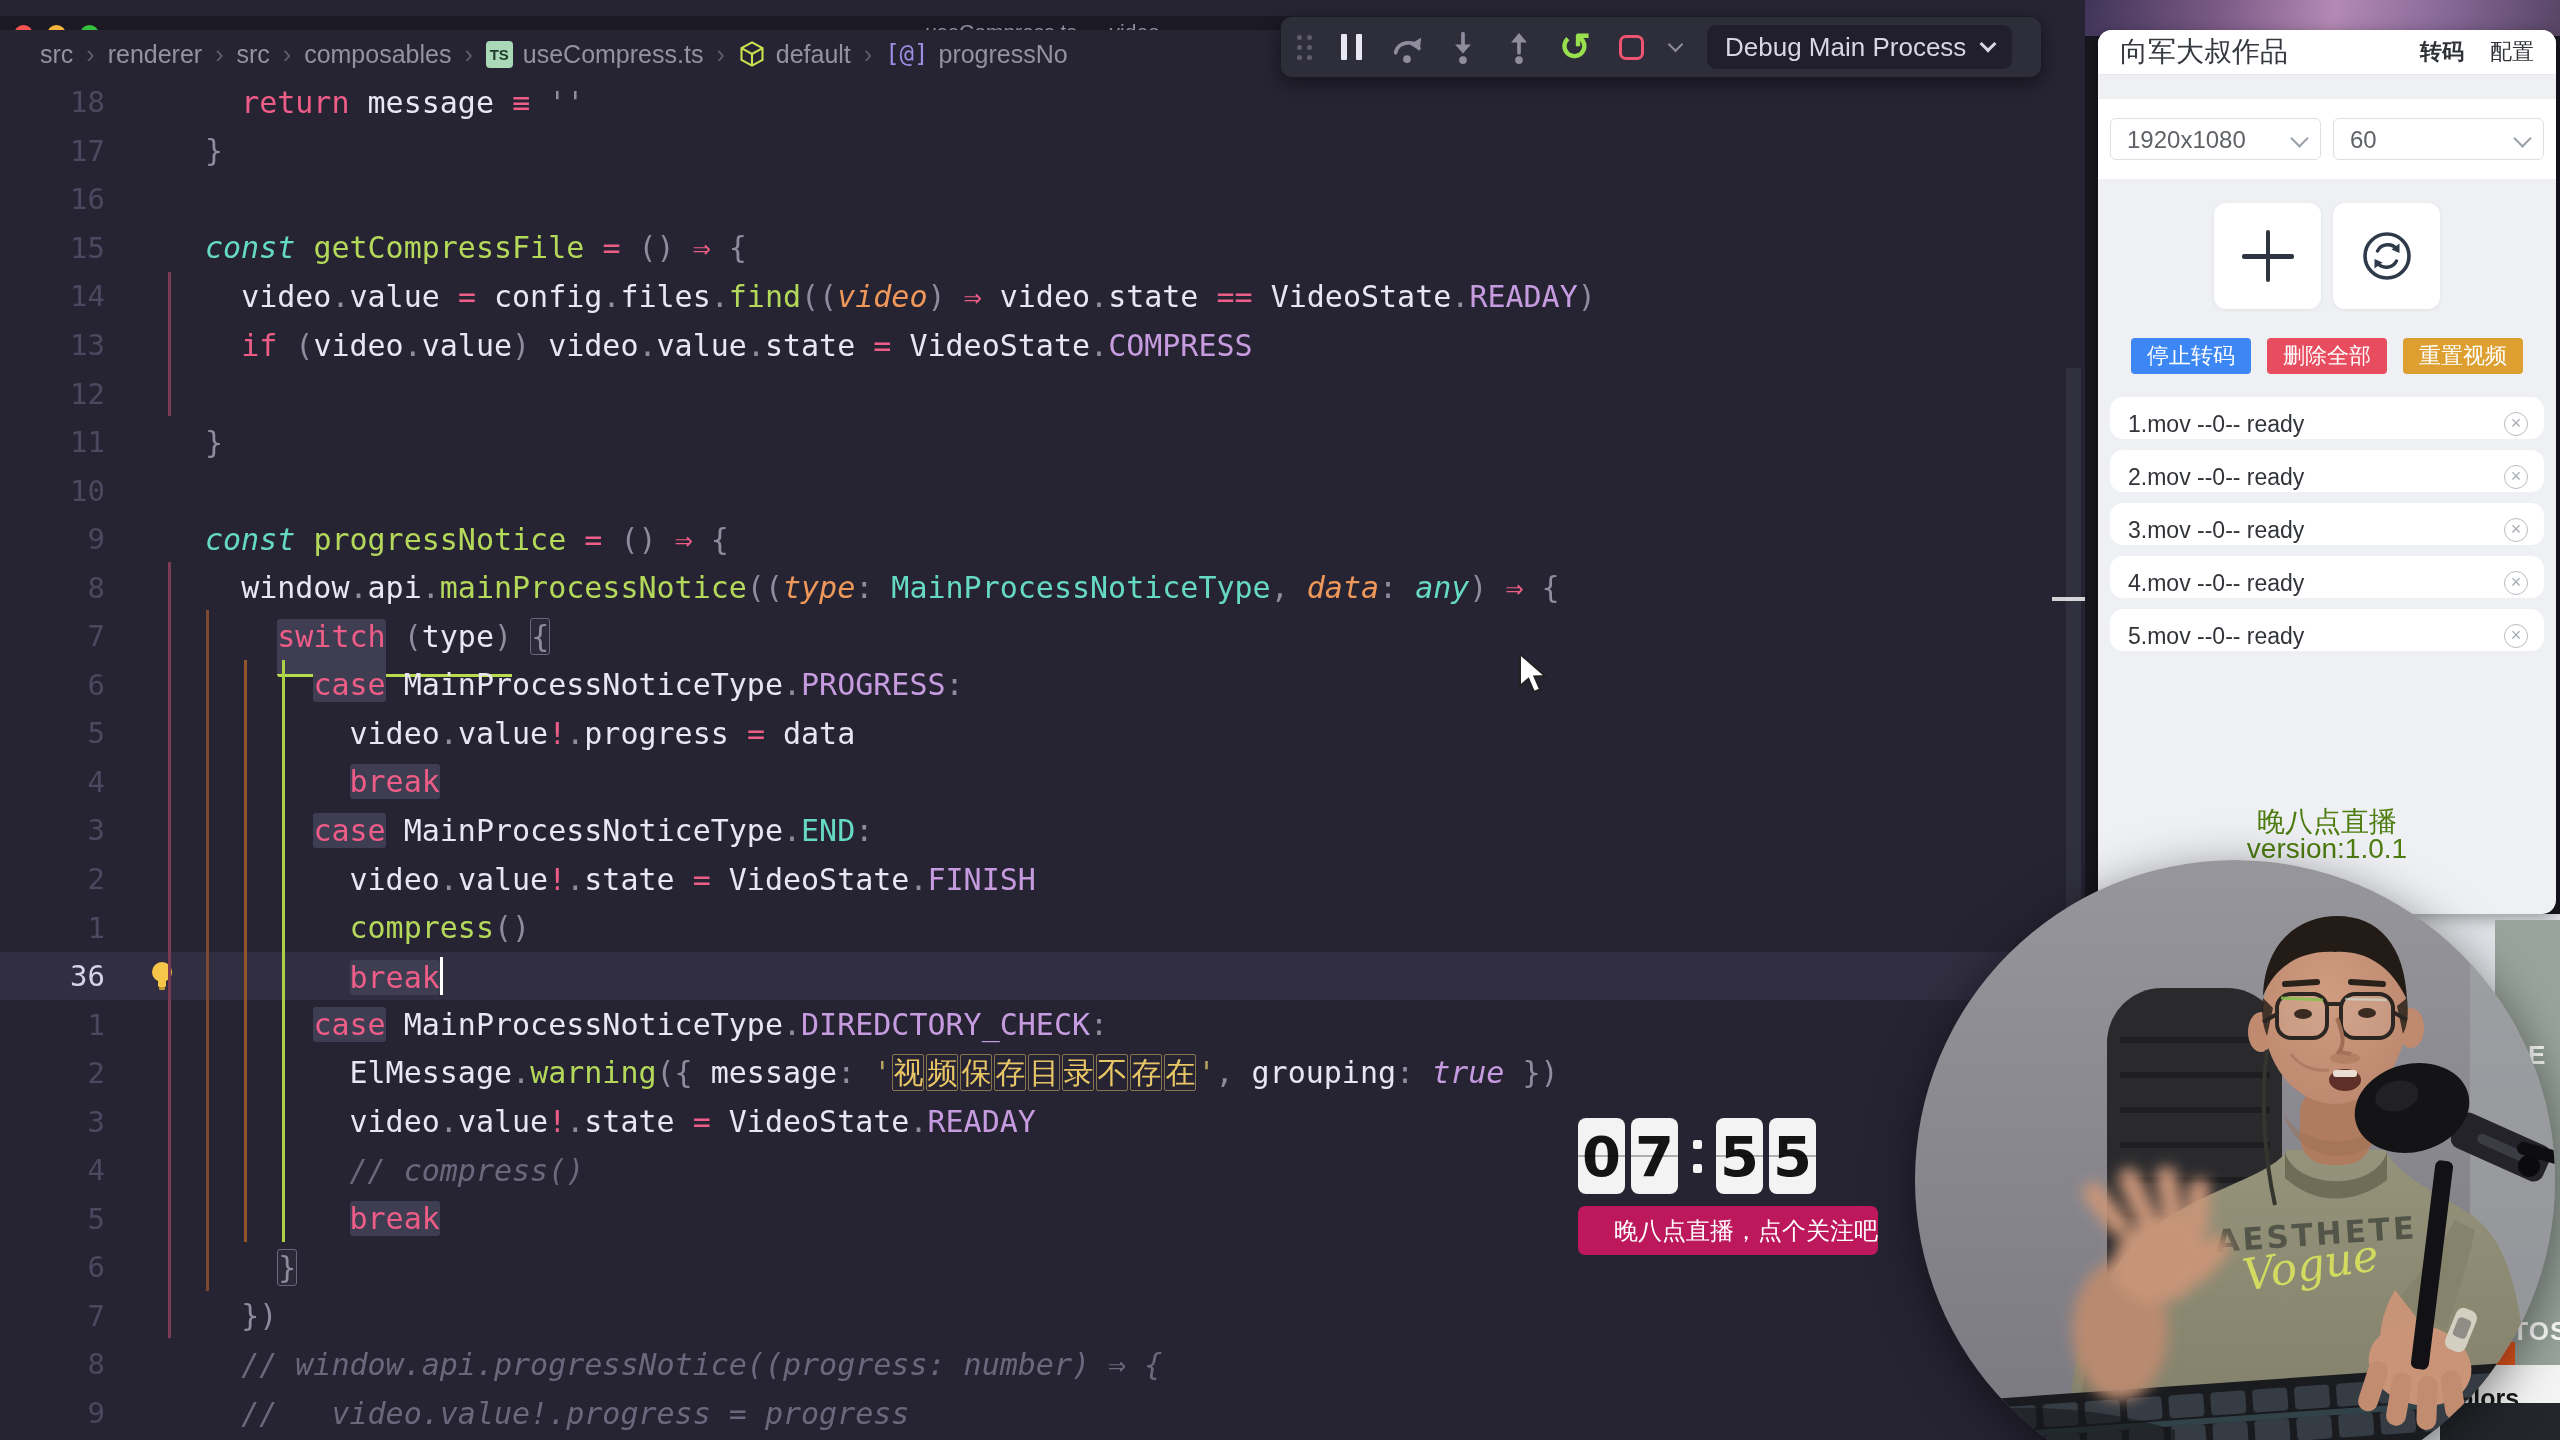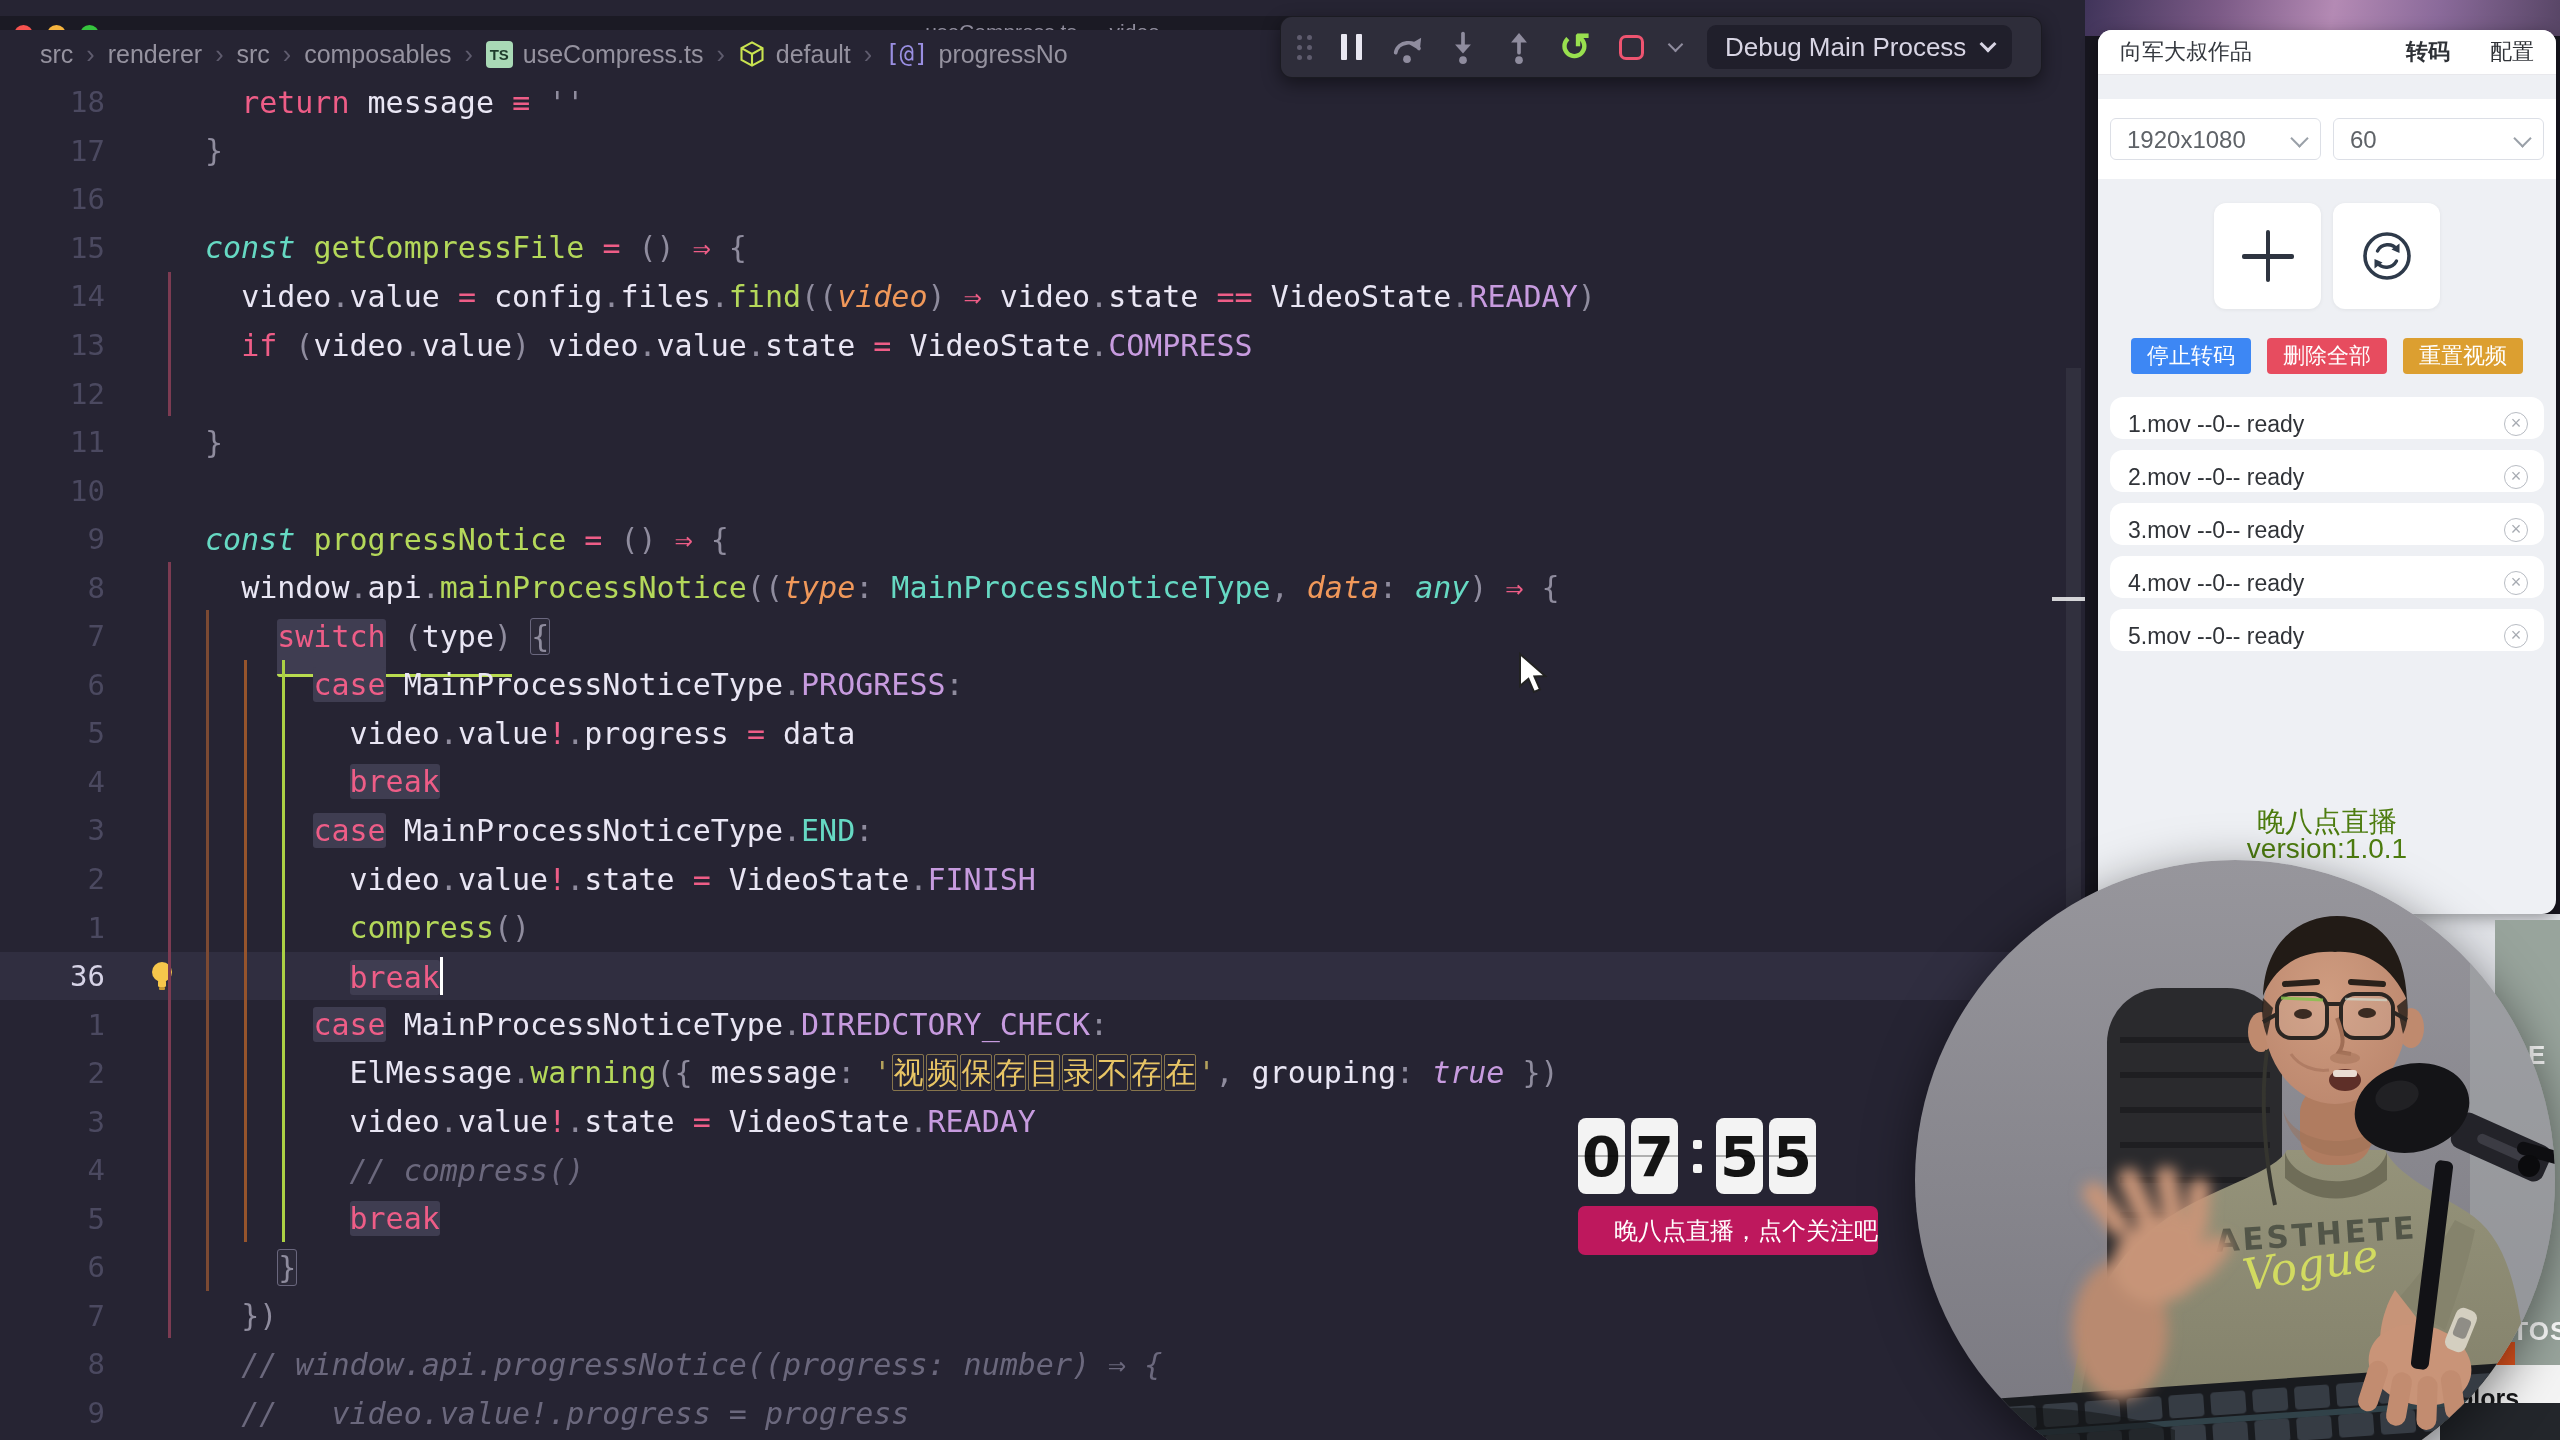--- a/index.html
+++ b/index.html
@@ -56,22 +56,22 @@
   #dbgdrop{display:flex;align-items:center;gap:16px;background:#201f2b;border-radius:9px;height:44px;padding:0 18px;margin-left:4px}
   #dbgdrop span{color:#d8d5e4;font-size:26px}
   .chev-w{width:12px;height:12px;border-right:3px solid #d8d5e4;border-bottom:3px solid #d8d5e4;transform:rotate(45deg);margin-top:-6px}
 
   
   #right-bg{position:absolute;left:2085px;top:0;width:475px;height:1440px;background:#17161f;z-index:2}
   #wallpaper{position:absolute;left:2085px;top:0;width:475px;height:36px;background:linear-gradient(100deg,#40345a 0%,#7b5a86 28%,#b48ab4 52%,#8a6a9a 74%,#574565 100%);z-index:2}
   #desk-lower{position:absolute;left:2098px;top:914px;width:462px;height:526px;background:#e2e4e9;z-index:2}
   #appcard{position:absolute;left:2098px;top:30px;width:458px;height:884px;background:#eef0f4;border-radius:14px;box-shadow:0 4px 16px rgba(0,0,0,.35);z-index:3;overflow:hidden}
   #apphead{height:45px;background:#ffffff;border-bottom:1px solid #e8e8ec;display:flex;align-items:center;justify-content:space-between;padding:0 22px}
-  #apphead .ttl{font-size:22px;color:#35393f}
-  #apphead .menu{display:flex;gap:40px}
+  #apphead .ttl{font-size:28px;color:#35393f}
+  #apphead .menu{display:flex;gap:26px}
   #apphead .menu span{font-size:22px;color:#2f3237}
   .selstrip{margin-top:24px;background:#ffffff;height:80px;display:flex;align-items:center;gap:12px;padding:0 12px}
   .sel{position:relative;flex:1;height:42px;background:#fff;border:1px solid #dcdfe6;border-radius:6px;line-height:42px;padding-left:16px;font-size:24px;color:#5f6368}
   .sel::after{content:"";position:absolute;right:14px;top:13px;width:11px;height:11px;border-right:2px solid #9aa0a8;border-bottom:2px solid #9aa0a8;transform:rotate(45deg)}
   .bigbtns{display:flex;justify-content:center;gap:12px;margin-top:24px}
   .bigbtn{width:107px;height:106px;background:#fff;border-radius:12px;box-shadow:0 1px 4px rgba(0,0,0,.06);display:flex;align-items:center;justify-content:center}
   .plus{position:relative;width:52px;height:52px}
   .plus::before,.plus::after{content:"";position:absolute;background:#2e3440;border-radius:2px}
   .plus::before{left:0;top:24px;width:52px;height:4.5px}
   .plus::after{left:24px;top:0;width:4.5px;height:52px}

